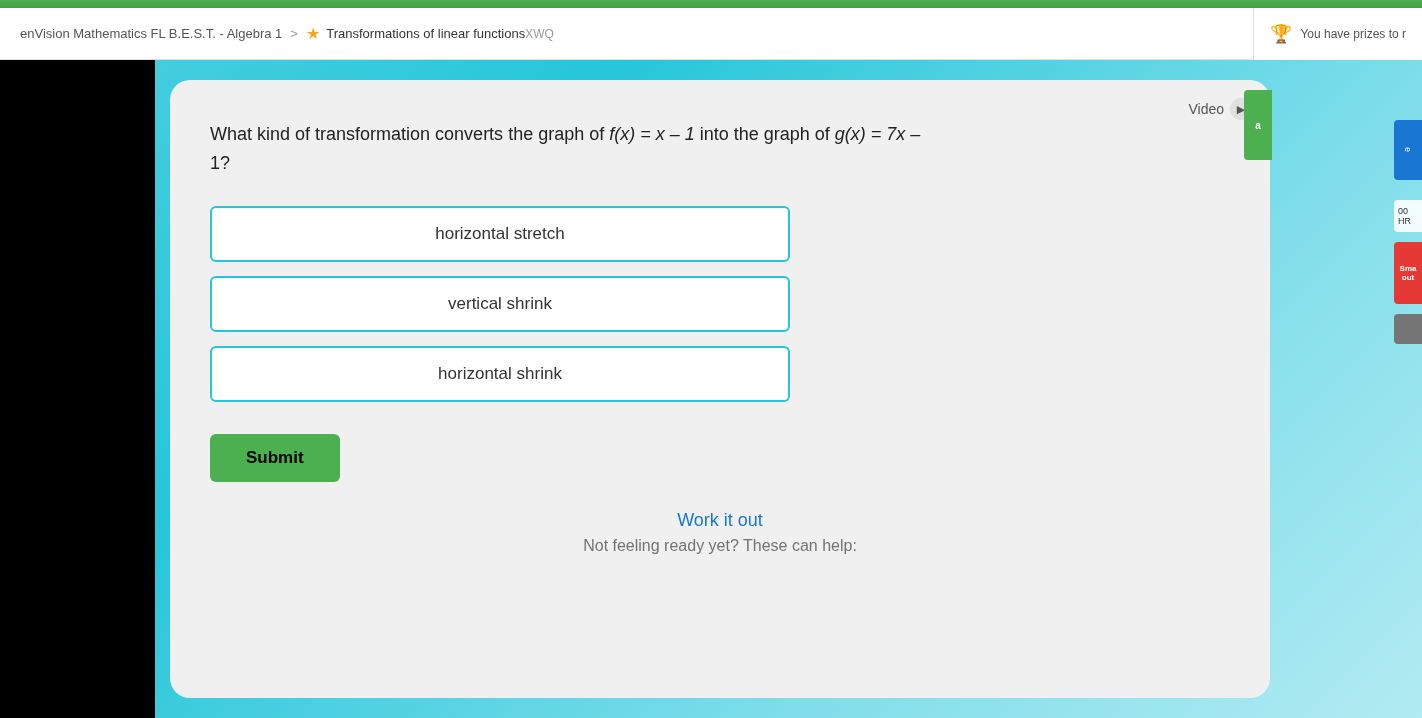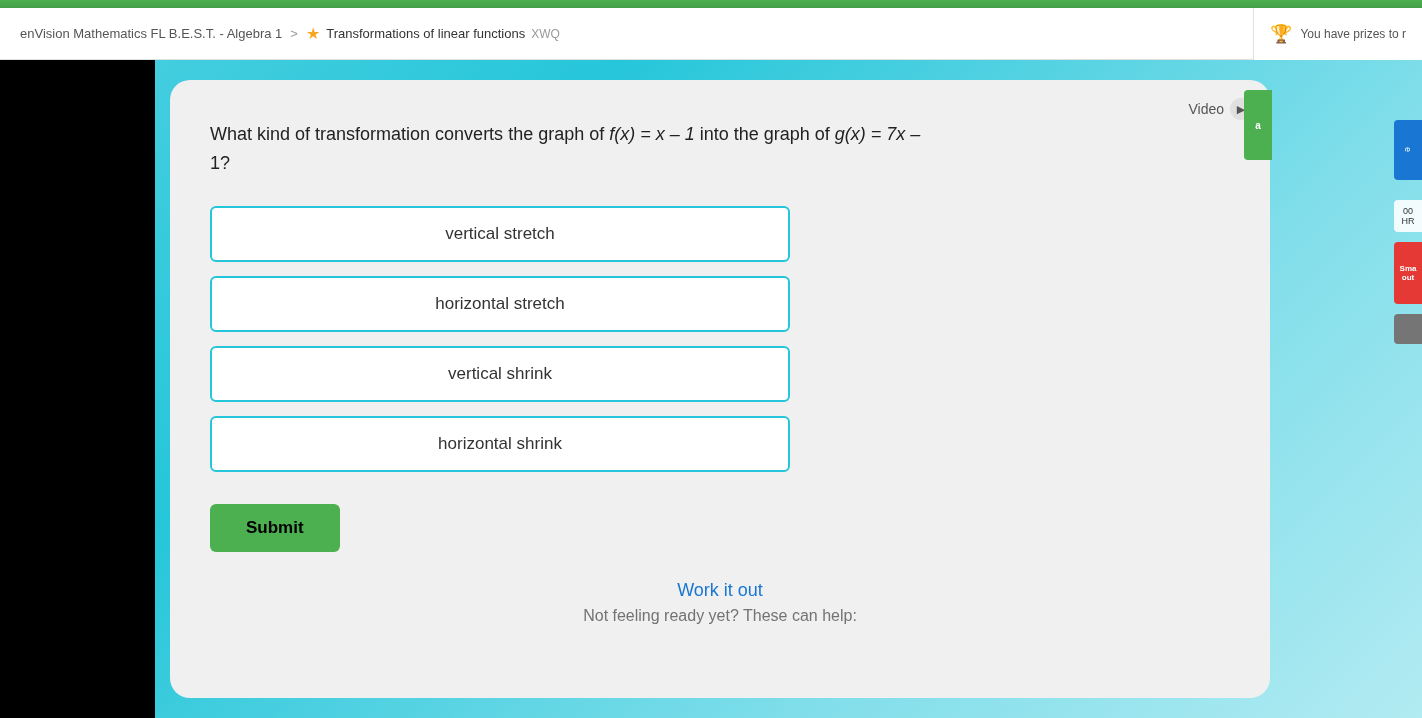--- a/index.html
+++ b/index.html
@@ -54,21 +54,20 @@
       font-size: 16px;
     }
 
     .breadcrumb-current {
       color: #333;
       font-weight: 500;
     }
 
     .breadcrumb-code {
       color: #999;
-      margin-left: 6px;
       font-size: 12px;
     }
 
     .prizes-badge {
       position: absolute;
       right: 0;
       top: 0;
       background: #fff;
       border-left: 1px solid #e0e0e0;
       height: 52px;
@@ -251,21 +250,21 @@
     }
 
     .timer-badge {
       margin-top: 20px;
       width: 28px;
       background: rgba(255,255,255,0.9);
       border-radius: 4px 0 0 4px;
       padding: 6px 4px;
       display: flex;
       flex-direction: column;
-      align-items: center;
+      align-items: flex-start;
       font-size: 9px;
       color: #333;
     }
 
     .sma-badge {
       margin-top: 10px;
       background: #e53935;
       width: 28px;
       height: 62px;
       border-radius: 4px 0 0 4px;
@@ -317,21 +316,20 @@
 
     <div class="green-tab">
       <span>a</span>
     </div>
 
     <div class="question-text">
       <span>What kind of transformation converts the graph of </span><em>f(x) = x – 1</em><span> into the graph of </span><em>g(x) = 7x –</em><br><span>1?</span>
     </div>
 
     <div class="answer-options">
-      <button class="answer-option">vertical stretch</button>
       <button class="answer-option">horizontal stretch</button>
       <button class="answer-option">vertical shrink</button>
       <button class="answer-option">horizontal shrink</button>
     </div>
 
     <button class="submit-btn">Submit</button>
 
     <div class="work-it-out">
       <div class="work-it-out-title">Work it out</div>
       <div class="work-it-out-sub">Not feeling ready yet? These can help:</div>

